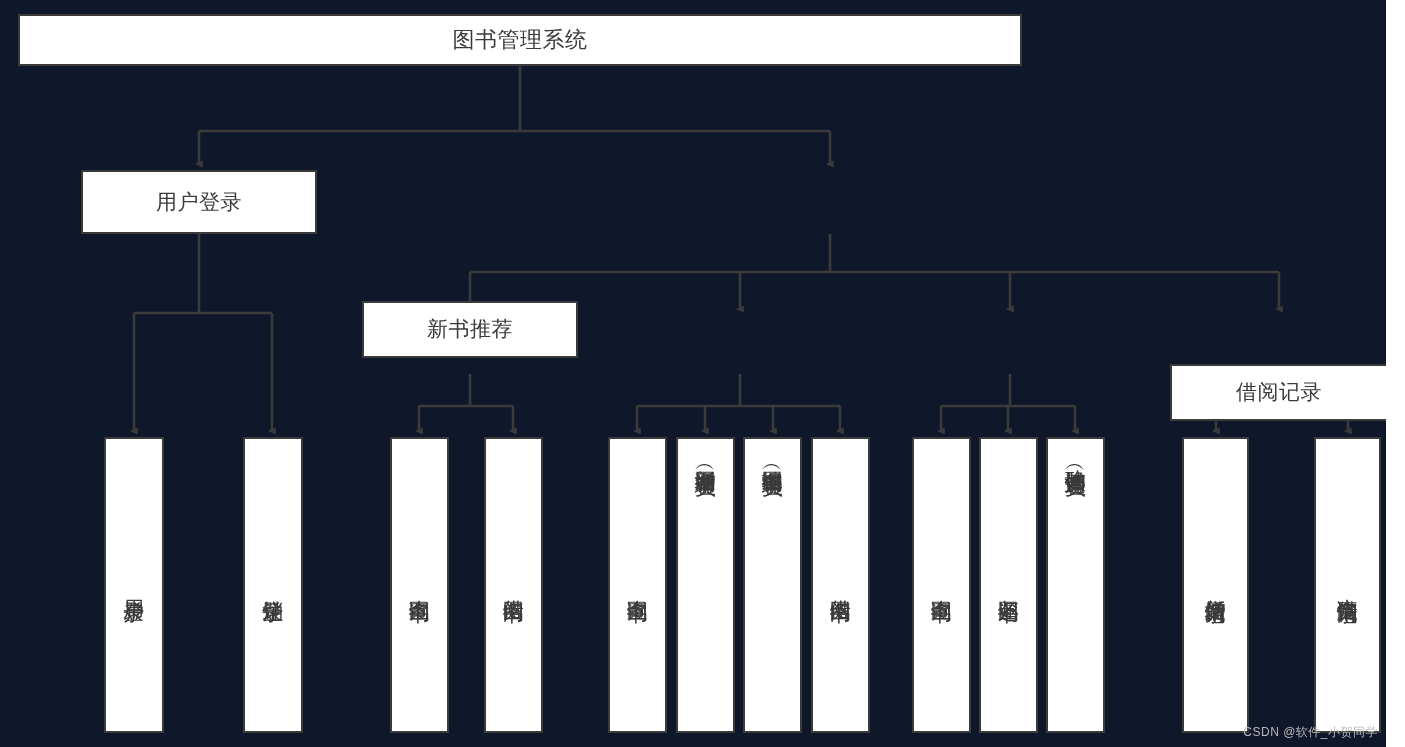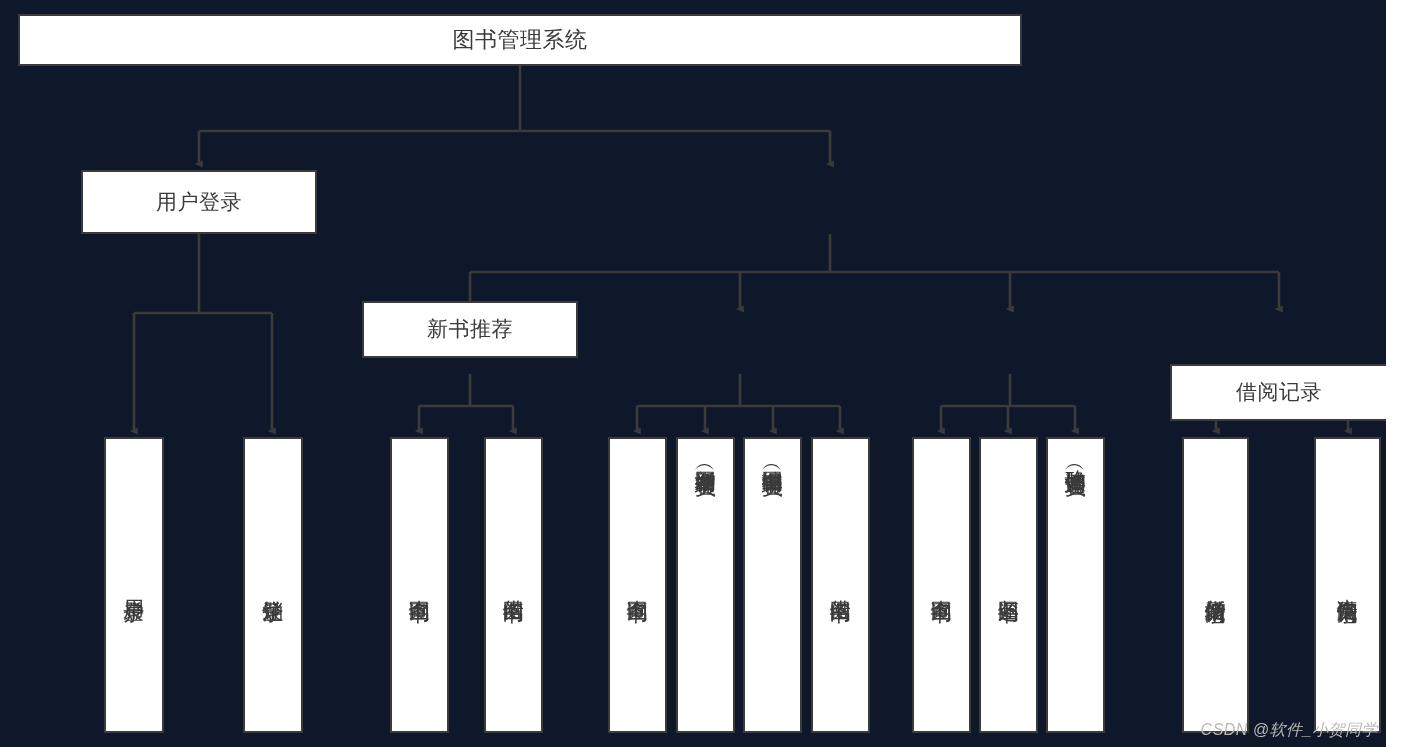--- a/index.html
+++ b/index.html
@@ -63,26 +63,25 @@
     white-space: nowrap;
   }
   .node.vertical.centered {
     align-items: center;
     padding-top: 0;
   }
   #watermark {
     position: absolute;
     right: 8px;
     bottom: 6px;
-    font-size: 16px;
+    font-size: 12px;
     color: #b9b9b9;
     letter-spacing: 0.5px;
     white-space: nowrap;
     font-family: "Liberation Sans", "DejaVu Sans", sans-serif;
-    font-style: italic;
   }
 </style>
 </head>
 <body>
 
 <div id="diagram-root">
 
   <svg id="edge-layer" viewBox="0 0 1405 747" width="1405" height="747" xmlns="http://www.w3.org/2000/svg">
     <defs>
       <marker id="arrow" markerWidth="9" markerHeight="9" refX="4" refY="4.2" orient="auto" markerUnits="userSpaceOnUse">

